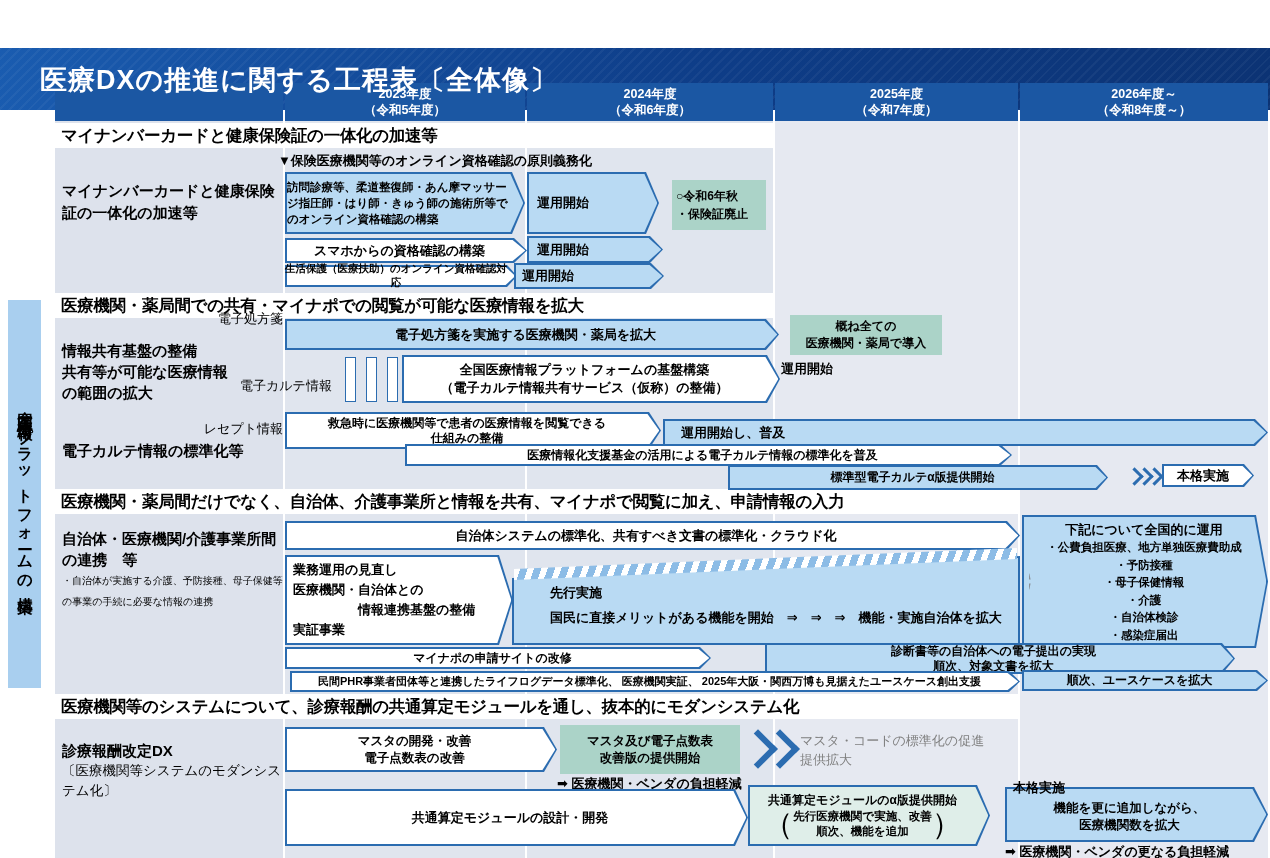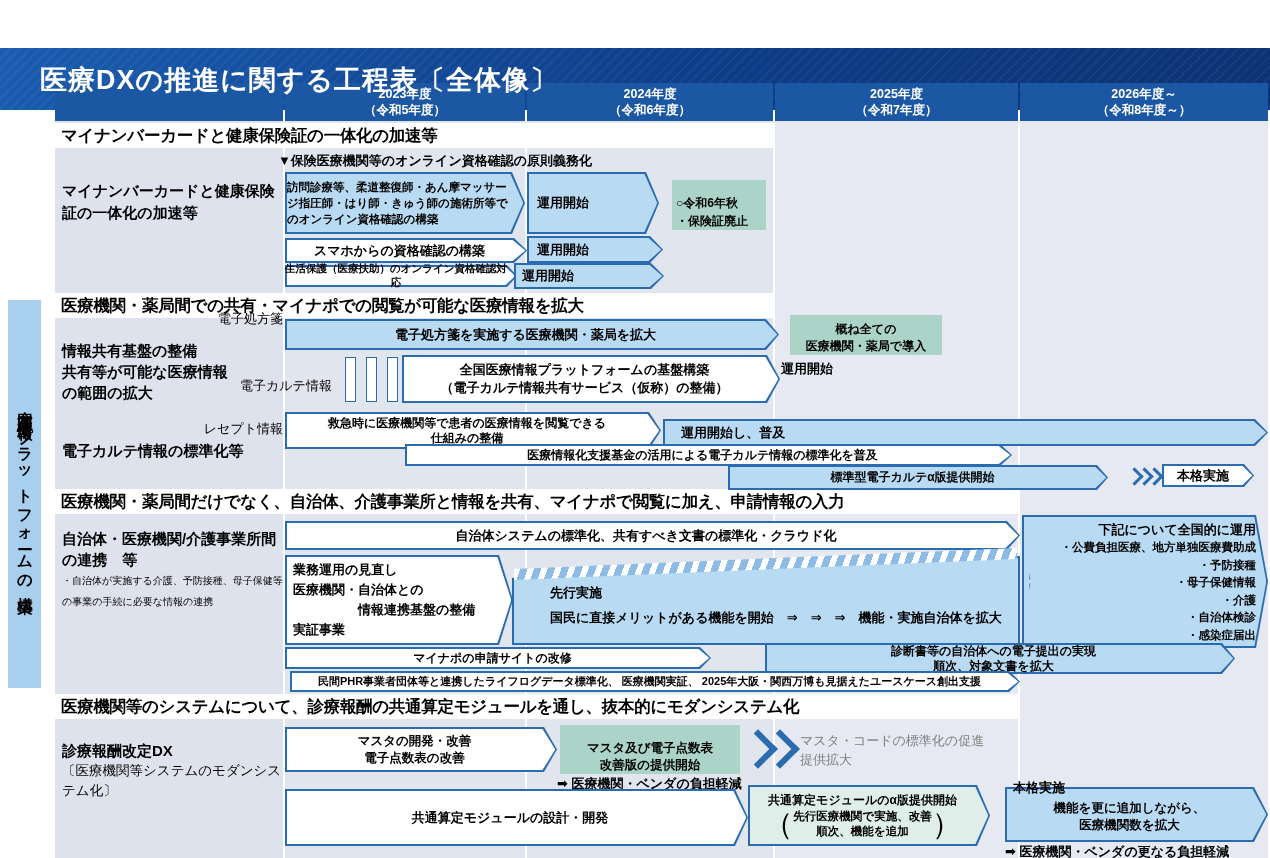--- a/index.html
+++ b/index.html
@@ -29,21 +29,21 @@
   
   .ar{position:absolute;display:flex;align-items:center;justify-content:center;text-align:center;
       --tip:13px;--fc:#fff;z-index:3;box-sizing:border-box;}
   .ar i{position:absolute;display:block;
       clip-path:polygon(0 0,calc(100% - var(--tip)) 0,100% 50%,calc(100% - var(--tip)) 100%,0 100%);}
   .ar .sh{inset:0;background:#2b6cb0;}
   .ar .fl{inset:1.7px;background:var(--fc);}
   .ar .t{position:relative;z-index:1;padding-right:var(--tip);width:100%;box-sizing:border-box;}
   .lb{--fc:#b9daf3;}
   .grnfill{--fc:#dfeee9;}
-  .grn{position:absolute;background:#abd3c8;display:flex;align-items:flex-end;z-index:3;box-sizing:border-box;}
+  .grn{position:absolute;background:#abd3c8;display:flex;align-items:center;z-index:3;box-sizing:border-box;}
   .llab{position:absolute;left:62px;width:223px;z-index:3;}
   .rowlab{position:absolute;text-align:right;font-size:13px;z-index:3;}
   .vbar{position:absolute;width:11px;height:45px;background:#fff;border:1.6px solid #2b6cb0;box-sizing:border-box;z-index:3;}
   .chev{position:absolute;border-top:3px solid #2b6cb0;border-right:3px solid #2b6cb0;transform:rotate(45deg);z-index:3;}
   .chevbig{position:absolute;border-top:6px solid #2b6cb0;border-right:6px solid #2b6cb0;transform:rotate(45deg);z-index:3;}
   
   .sh3{position:absolute;inset:0;background:#2b6cb0;clip-path:polygon(0 22px,100% 0,100% 100%,0 100%);}
   .fl3{position:absolute;inset:2px;background:#b9daf3;clip-path:polygon(0 21px,100% 0,100% 100%,0 100%);}
   .hatch{position:absolute;left:2px;top:13px;width:99%;height:11px;
          background:repeating-linear-gradient(110deg,#fff 0 6px,#8cbce6 6px 13px);
@@ -204,21 +204,21 @@
   <div class="ar" style="left:285px;top:521px;width:735px;height:29px">
     <i class="sh"></i>
       <i class="fl"></i>
     <span class="t b" style="font-size:13px">自治体システムの標準化、共有すべき文書の標準化・クラウド化</span>
   </div>
 
   <div class="ar lb" style="left:1022px;top:515px;width:246px;height:133px;--tip:12px">
     <i class="sh"></i>
       <i class="fl"></i>
     <i class="dash"></i>
-    <div class="t" style="text-align:right;padding-left:10px;padding-top:2px">
+    <div class="t" style="text-align:center;padding-left:10px;padding-top:2px">
       <div class="b" style="font-size:13px">下記について全国的に運用</div>
       <div class="b pre" style="font-size:11.5px;line-height:17.5px">・公費負担医療、地方単独医療費助成
 ・予防接種
 ・母子保健情報
 ・介護
 ・自治体検診
 ・感染症届出</div>
     </div>
   </div>
 
@@ -248,20 +248,25 @@
     <i class="sh"></i>
       <i class="fl"></i>
     <span class="t b pre" style="font-size:12px;line-height:14.5px">診断書等の自治体への電子提出の実現
 順次、対象文書を拡大</span>
   </div>
 
   <div class="ar" style="left:290px;top:671px;width:730px;height:21px;--tip:11px">
     <i class="sh"></i>
       <i class="fl"></i>
     <span class="t b" style="font-size:11px">民間PHR事業者団体等と連携したライフログデータ標準化、 医療機関実証、 2025年大阪・関西万博も見据えたユースケース創出支援</span>
+  </div>
+  <div class="ar lb" style="left:1022px;top:670px;width:246px;height:21px;--tip:11px">
+    <i class="sh"></i>
+      <i class="fl"></i>
+    <span class="t b" style="font-size:12px">順次、ユースケースを拡大</span>
   </div>
 
   <div class="banner" style="left:55px;top:694px;width:965px">医療機関等のシステムについて、診療報酬の共通算定モジュールを通し、抜本的にモダンシステム化</div>
 
   <div class="llab" style="top:740px">
     <div class="b" style="font-size:15px;line-height:21px">診療報酬改定DX</div>
     <div style="font-size:13.5px;line-height:20px">〔医療機関等システムのモダンシステム化〕</div>
   </div>
 
   <div class="ar" style="left:285px;top:727px;width:272px;height:45px">

